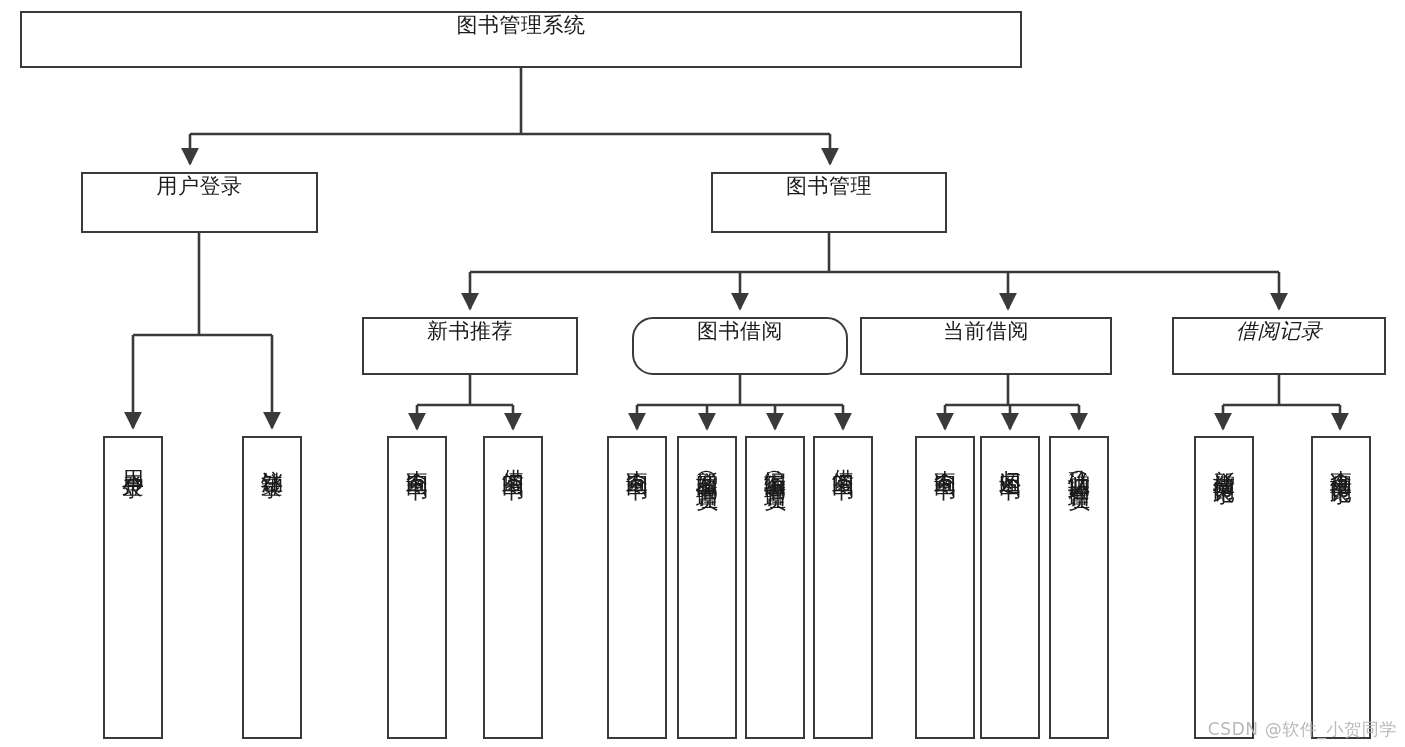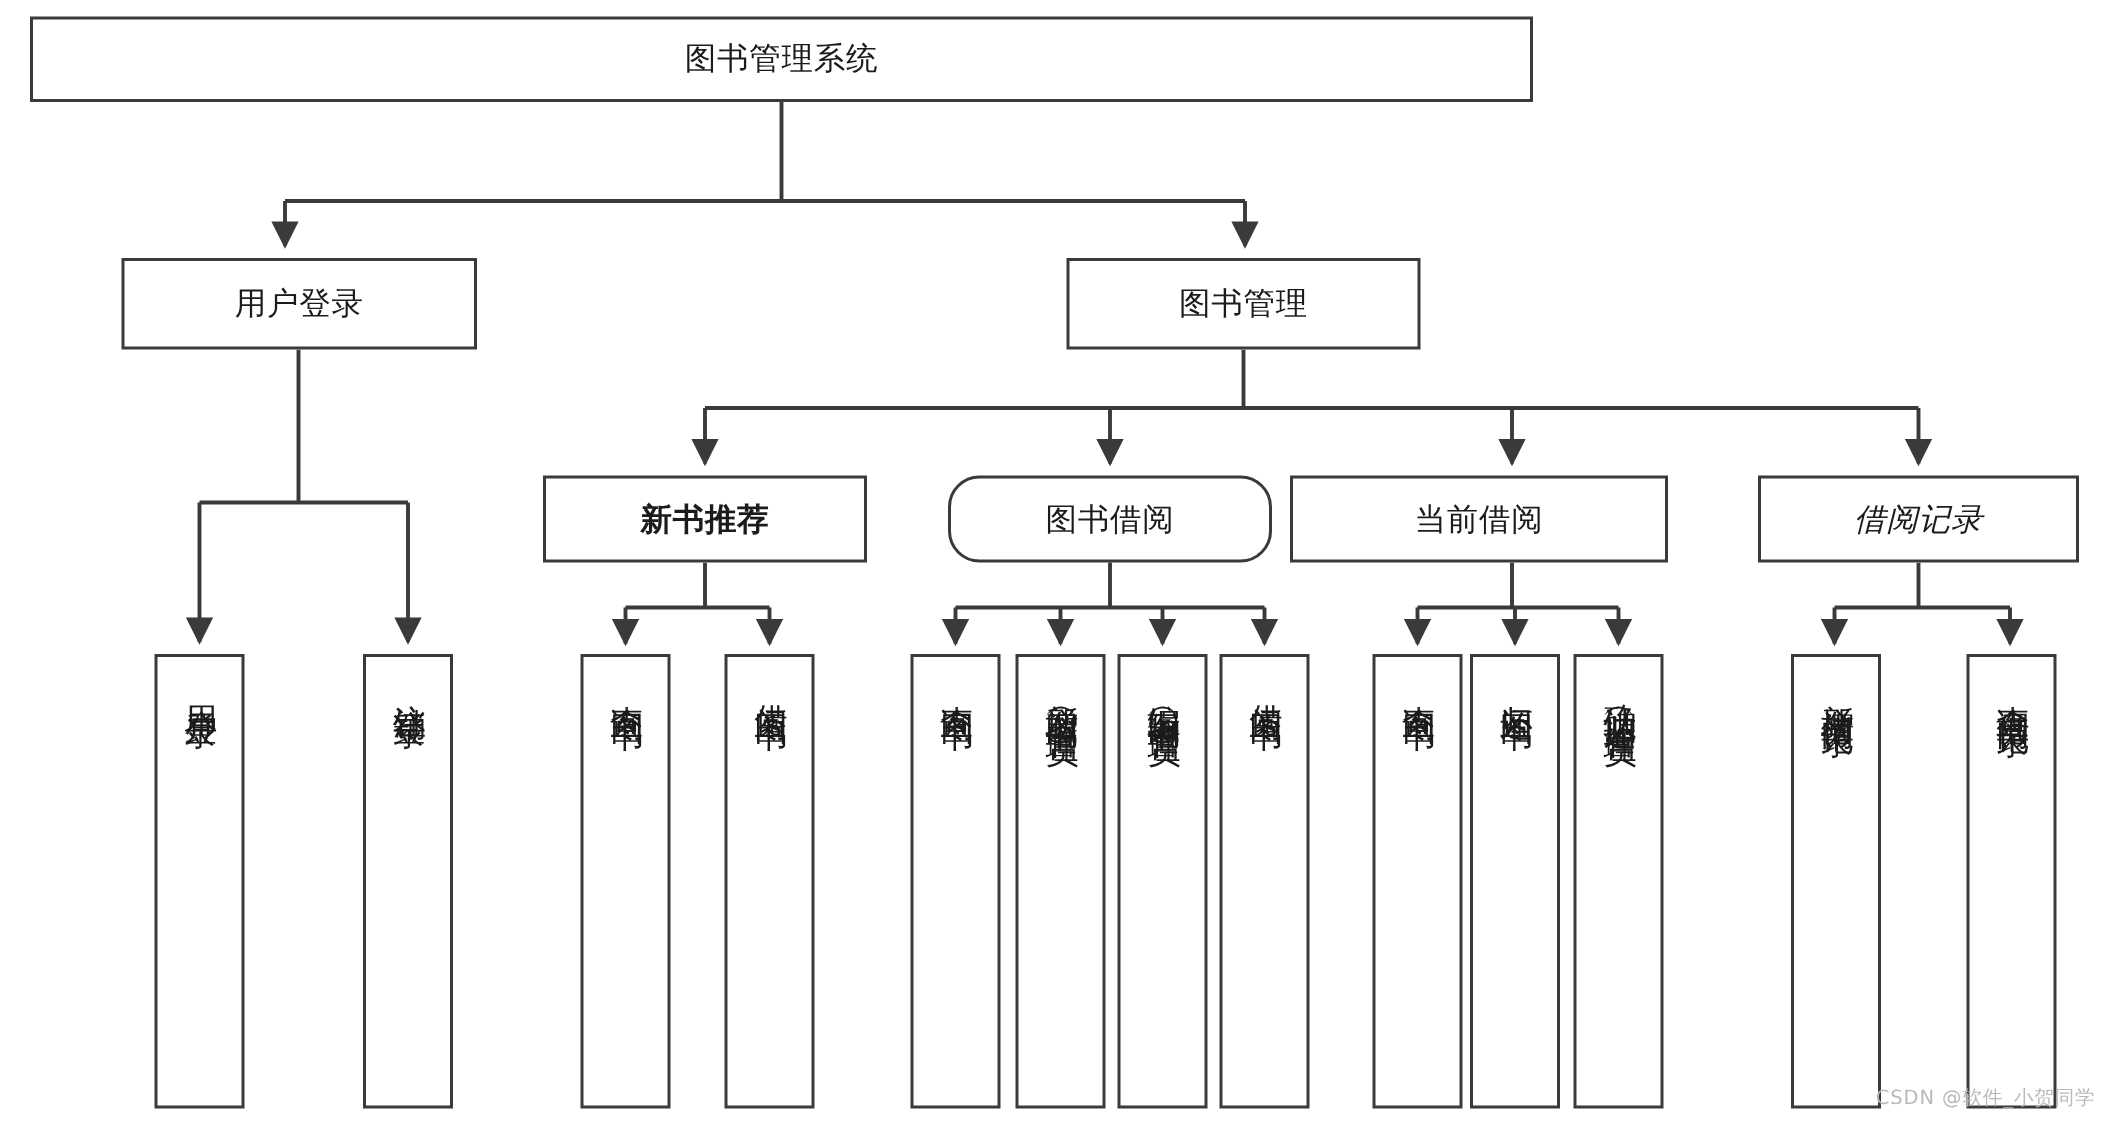--- a/index.html
+++ b/index.html
@@ -23,21 +23,21 @@
     top: 0;
     width: 1405px;
     height: 747px;
   }
   .node {
     position: absolute;
     box-sizing: border-box;
     background: #ffffff;
     border: 2px solid #3a3a3a;
     display: flex;
-    align-items: center;
+    align-items: flex-start;
     justify-content: center;
     color: #1b1b1b;
   }
   .node .label {
     line-height: 1.18;
     letter-spacing: 0.5px;
     white-space: pre;
   }
   .node.horiz .label {
     font-size: 21px;
@@ -51,21 +51,21 @@
     writing-mode: vertical-rl;
     text-orientation: upright;
     font-size: 22px;
     letter-spacing: 3px;
     line-height: 1;
   }
   .watermark {
     position: absolute;
     right: 8px;
     bottom: 6px;
-    font-size: 13px;
+    font-size: 17px;
     color: #b9b9b9;
     letter-spacing: 0.6px;
     white-space: nowrap;
     pointer-events: none;
   }
 </style>
 </head>
 <body>
 
 <div id="canvas">
@@ -124,21 +124,21 @@
     <span class="label">图书管理系统</span>
   </div>
 
   <div class="node horiz" style="left:81px; top:172px; width:237px; height:61px;">
     <span class="label">用户登录</span>
   </div>
   <div class="node horiz" style="left:711px; top:172px; width:236px; height:61px;">
     <span class="label">图书管理</span>
   </div>
 
-  <div class="node horiz" style="left:362px; top:317px; width:216px; height:58px;font-weight:bold;">
+  <div class="node horiz" style="left:362px; top:317px; width:216px; height:58px;">
     <span class="label">新书推荐</span>
   </div>
   <div class="node horiz" style="left:632px; top:317px; width:216px; height:58px;border-radius:21px;">
     <span class="label">图书借阅</span>
   </div>
   <div class="node horiz" style="left:860px; top:317px; width:252px; height:58px;">
     <span class="label">当前借阅</span>
   </div>
   <div class="node horiz" style="left:1172px; top:317px; width:214px; height:58px;font-style:italic;">
     <span class="label">借阅记录</span>

